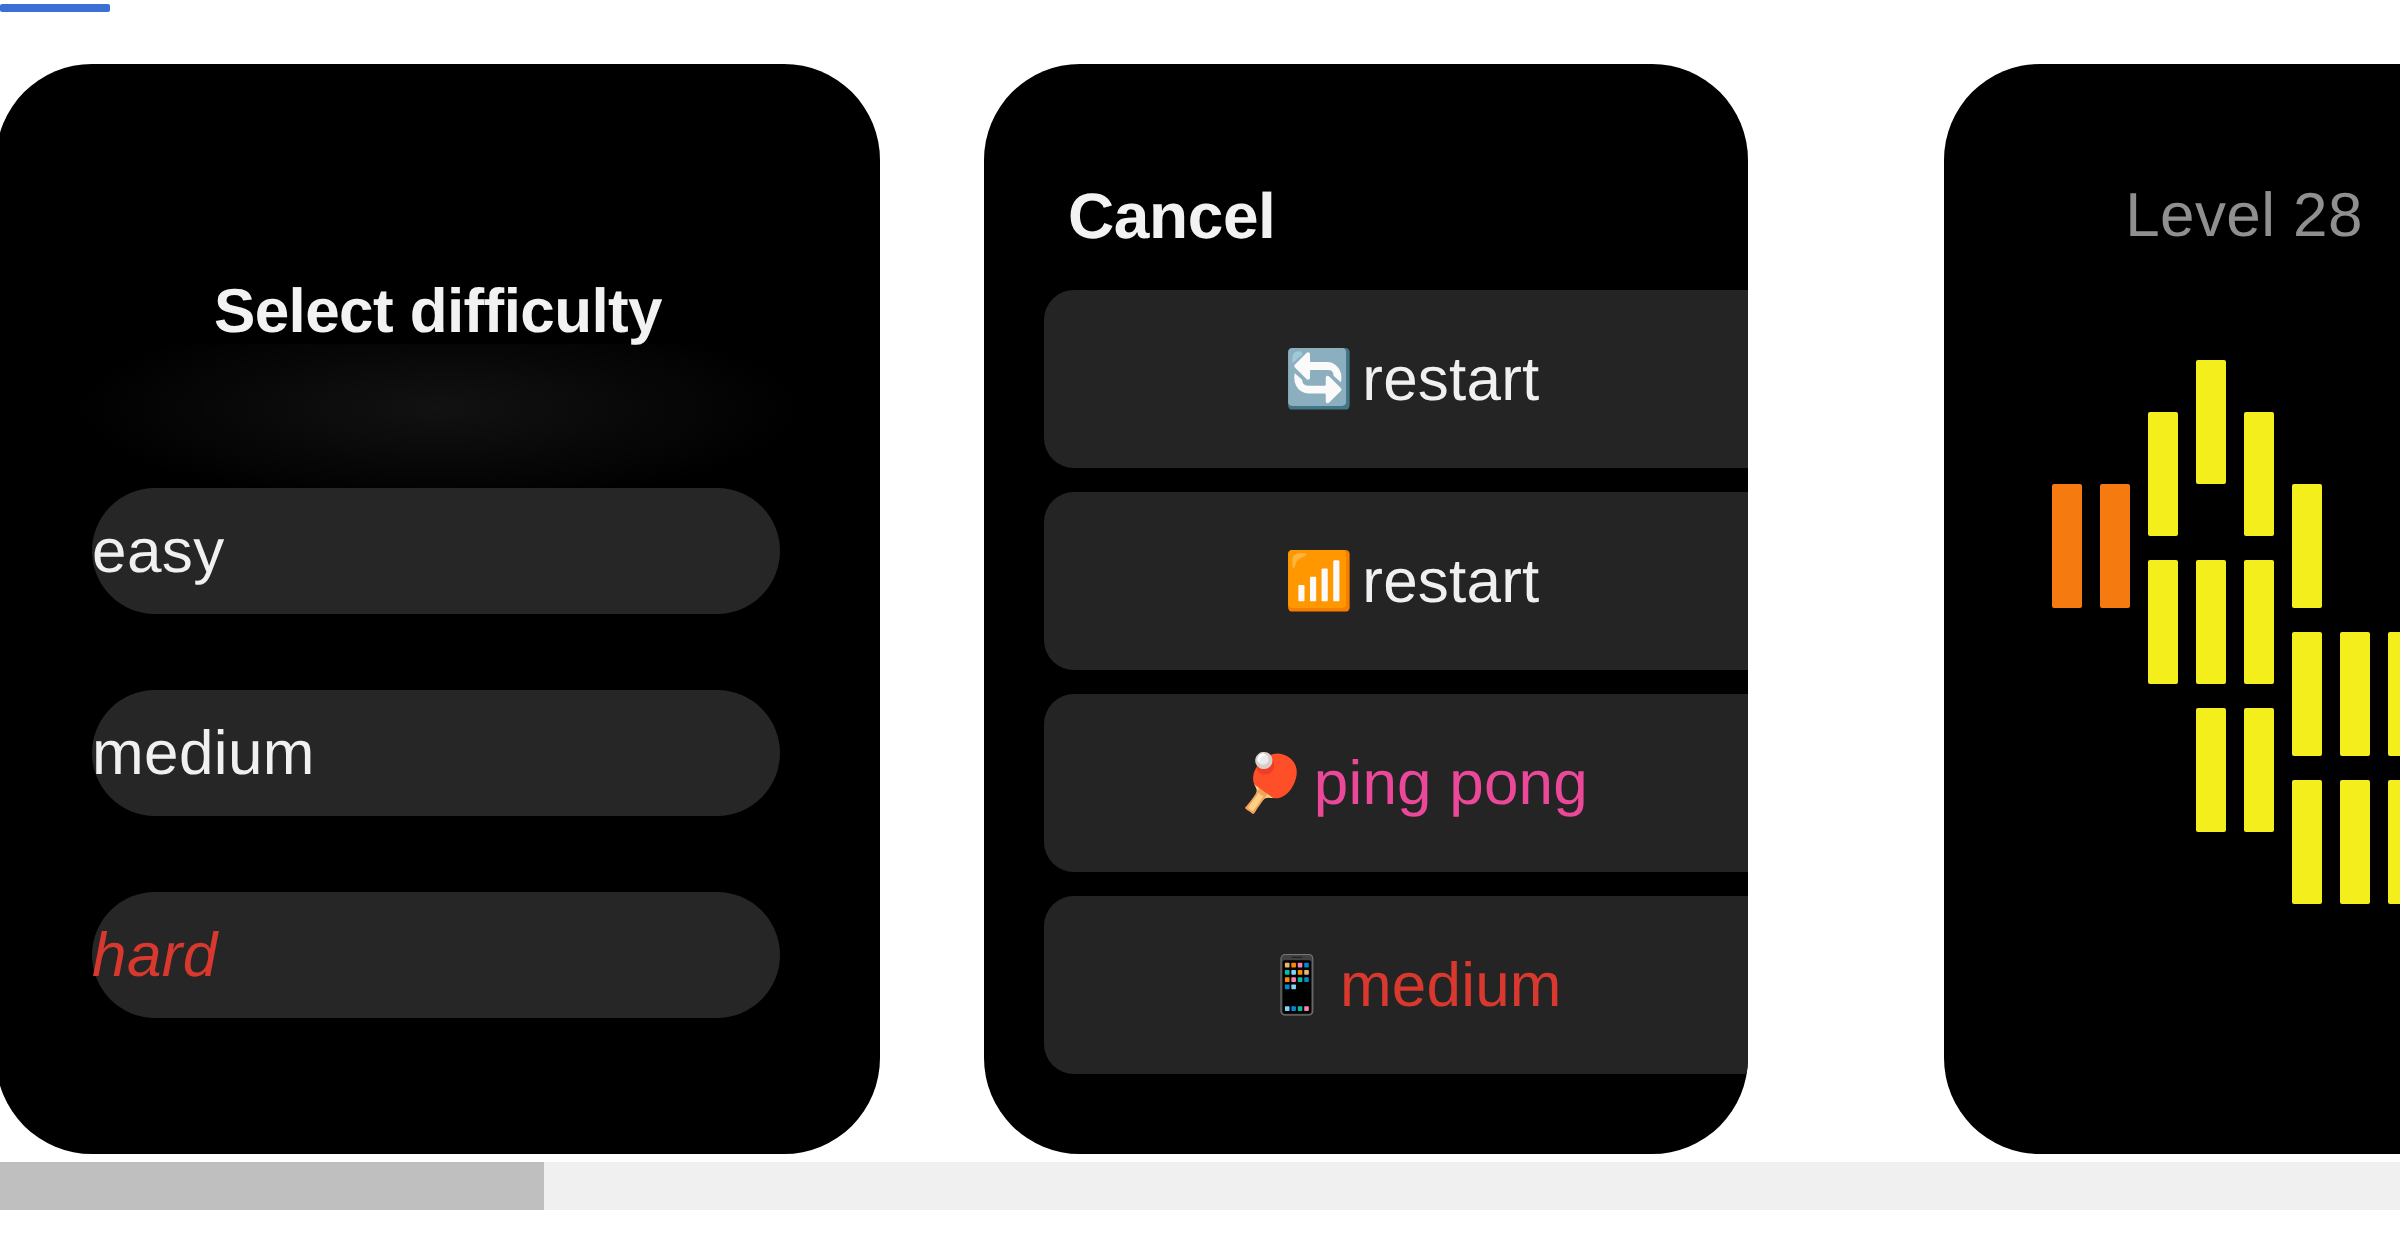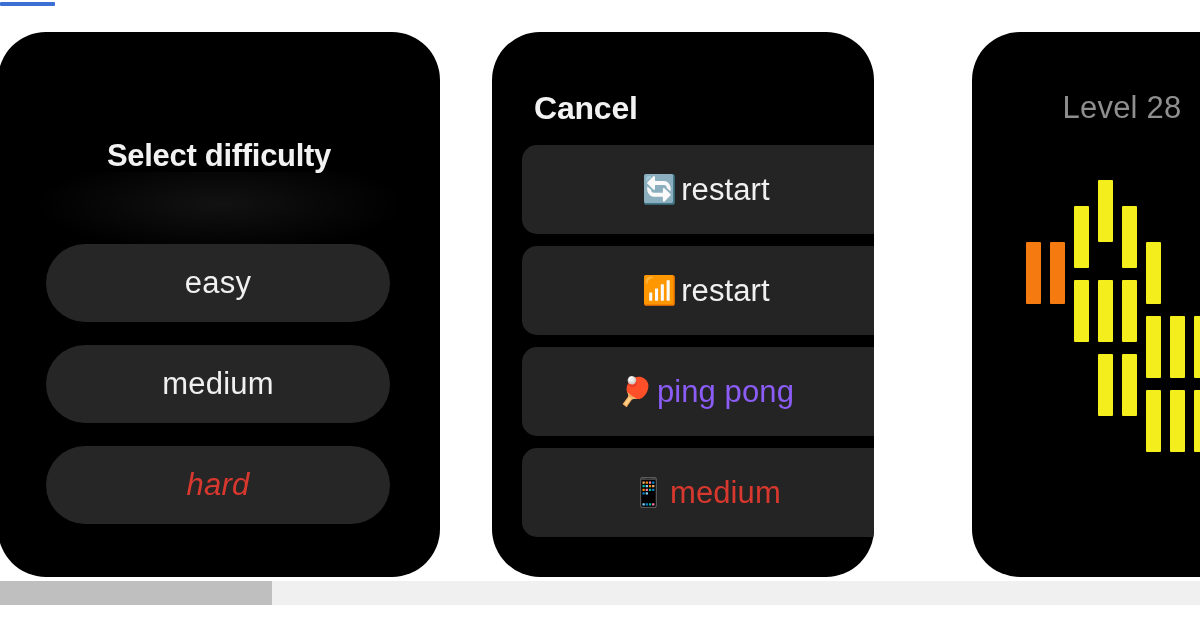--- a/index.html
+++ b/index.html
@@ -58,26 +58,26 @@
     color: #f2f2f2;
     font-size: 31px;
     font-weight: bold;
     letter-spacing: -0.3px;
   }
 
   .difficulty-button {
     position: absolute;
     left: 48px;
     width: 344px;
-    height: 78px;
+    height: 63px;
     background: #262626;
     border-radius: 41px;
     display: flex;
     align-items: center;
-    justify-content: center;
+    justify-content: flex-start;
   }
   .difficulty-button .label {
     font-size: 31px;
     font-weight: normal;
     color: #f0f0f0;
     letter-spacing: 0.2px;
   }
   .difficulty-button.is-hard .label { color: #d8382e; font-style: italic; }
 
   #difficulty-button-easy   { top: 212px; }
@@ -220,21 +220,21 @@
       <span class="m-label">restart</span>
     </div>
 
     <div class="menu-item" id="menu-item-levels">
       <span class="m-icon">📶</span>
       <span class="m-label">restart</span>
     </div>
 
     <div class="menu-item is-danger" id="menu-item-pingpong">
       <span class="m-icon">🏓</span>
-      <span class="m-label" style="color: #8b5cf6;">ping pong</span>
+      <span class="m-label" style="color: #ec4899;">ping pong</span>
     </div>
 
     <div class="menu-item is-danger" id="menu-item-versus">
       <span class="m-icon">📱</span>
       <span class="m-label" style="color: rgb(216, 56, 46);">medium</span>
     </div>
   </div>
 
   <div class="watch-screen" id="screen-level">
     <div id="level-title" style="color: rgb(143, 143, 143);">Level 28</div>

